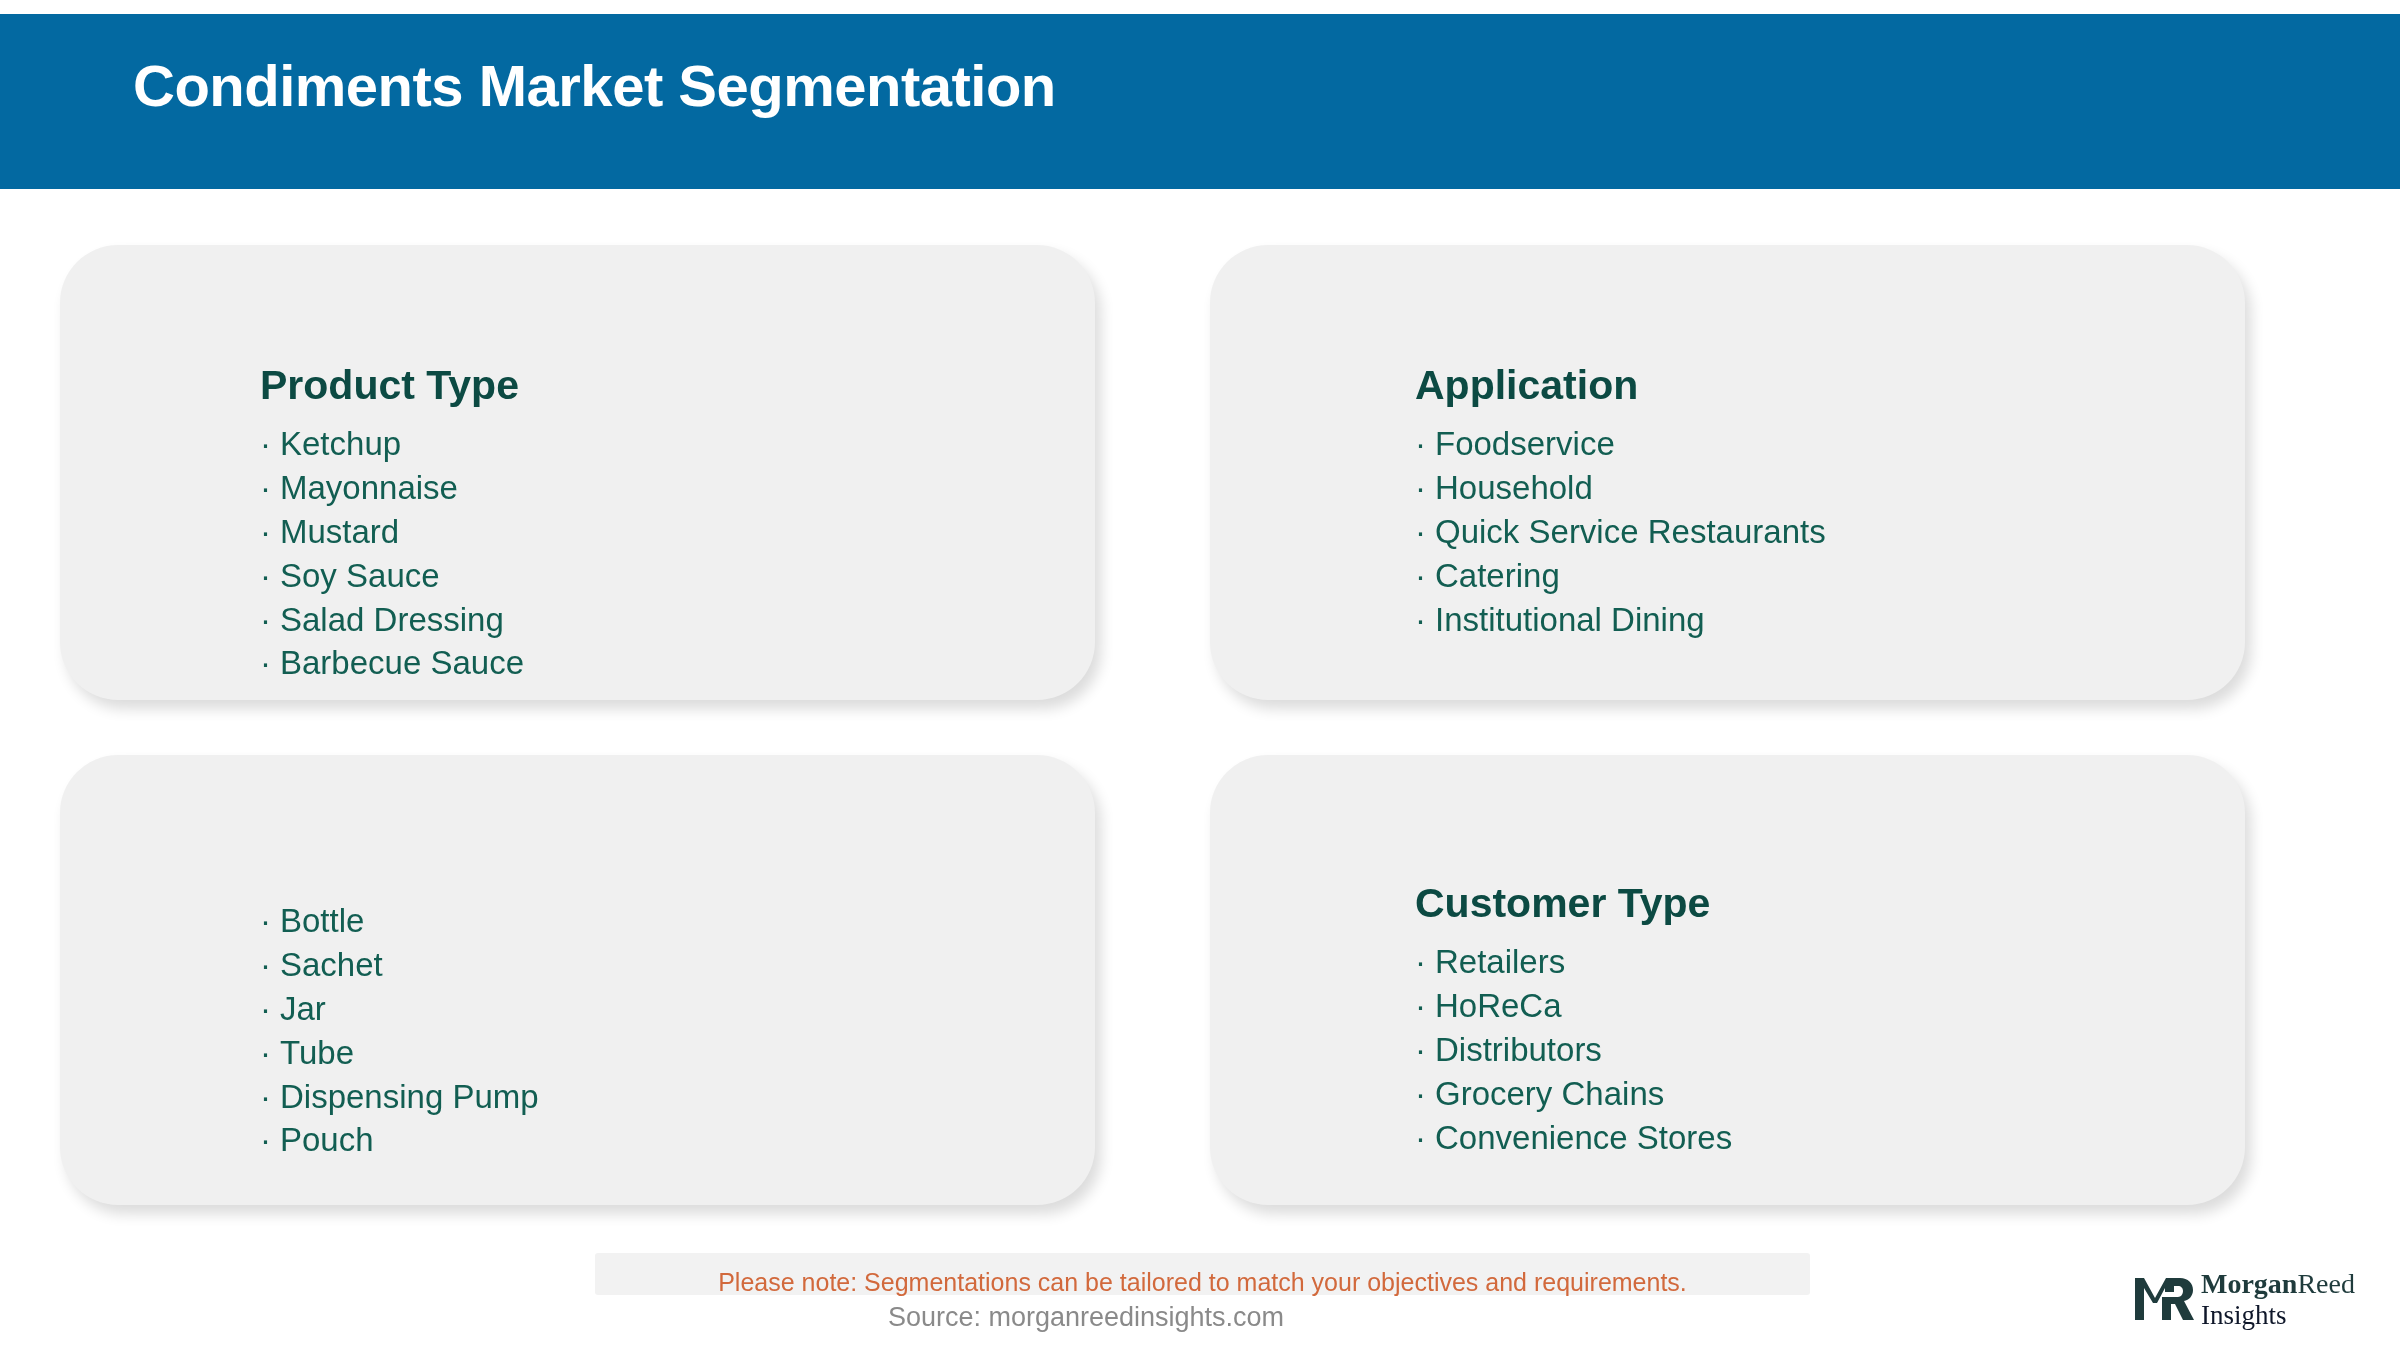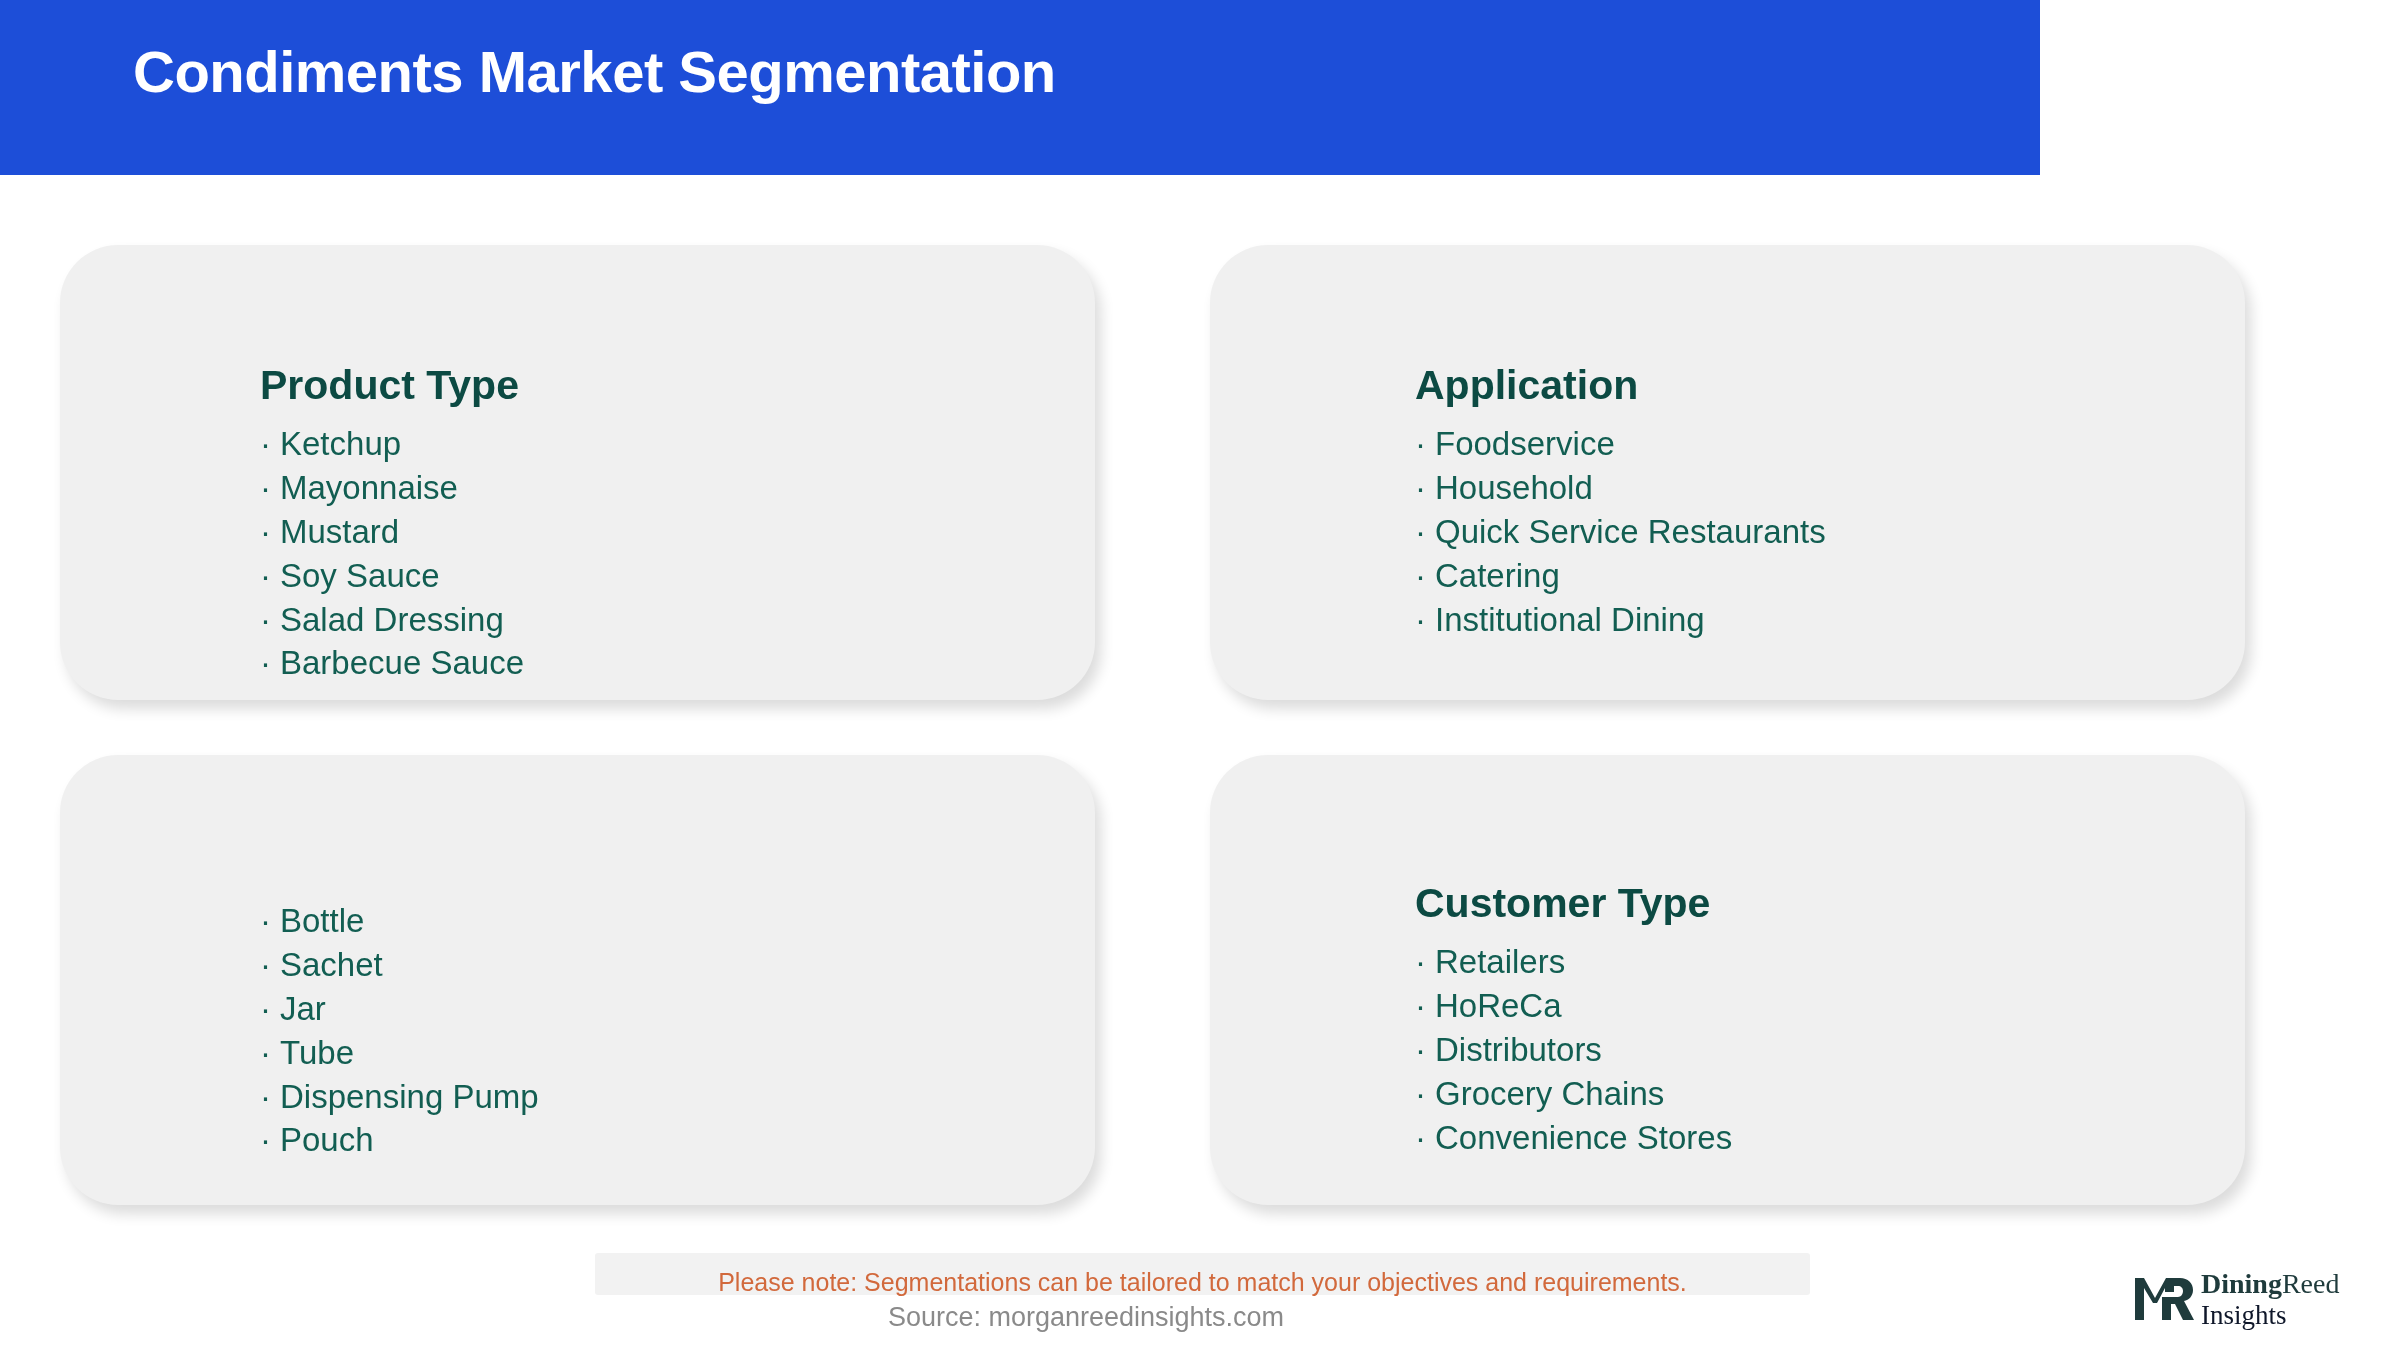--- a/index.html
+++ b/index.html
@@ -12,24 +12,24 @@
     height: 1350px;
     overflow: hidden;
     font-family: "Liberation Sans", sans-serif;
     position: relative;
   }
 
   
   .header-band {
     position: absolute;
     left: 0;
-    top: 0;
-    width: 2040px;
+    top: 14px;
+    width: 2400px;
     height: 175px;
-    background: #1d4ed8;
+    background: #0369a1;
   }
   .header-title {
     position: absolute;
     left: 133px;
     top: 38px;
     font-size: 58px;
     font-weight: bold;
     color: #ffffff;
     letter-spacing: -0.5px;
     white-space: nowrap;
@@ -305,17 +305,17 @@
 
 <div class="source-text">Source: morganreedinsights.com</div>
 
 <div class="logo">
   <svg class="logo-mark" viewBox="0 0 62 46">
     <path d="M2 44 L2 2 L11 2 L22 22 L33 2 L41 2 L41 16 L32 16 L32 12 L24 27 L20 27 L11 12 L11 44 Z" fill="#1f3b3c"></path>
     <path d="M33 2 L47 2 C55 2 60 7 60 14 C60 20 56 24 51 25 L61 44 L50 44 L42 28 L38 28 L38 44 L29 44 L29 21 L45 21 C48 21 50 18 50 15 C50 12 48 10 45 10 L33 10 Z" fill="#1f3b3c"></path>
   </svg>
   <div class="logo-words">
     <div class="logo-line1">
-      <span class="logo-morgan">Dining</span><span class="logo-reed">Reed</span>
+      <span class="logo-morgan">Morgan</span><span class="logo-reed">Reed</span>
     </div>
     <div class="logo-line2">Insights</div>
   </div>
 </div>
 
 </body></html>

